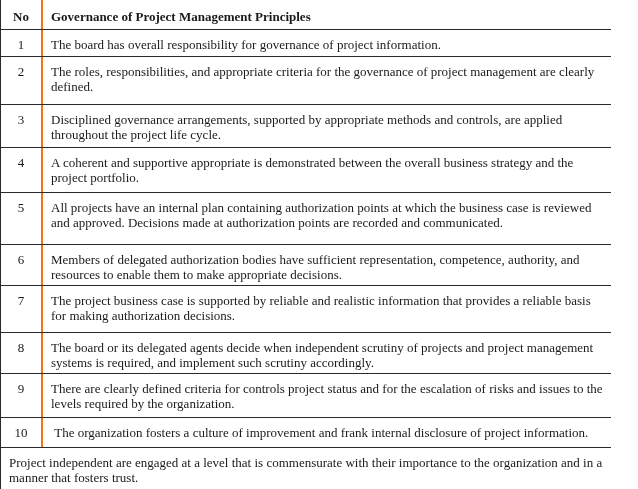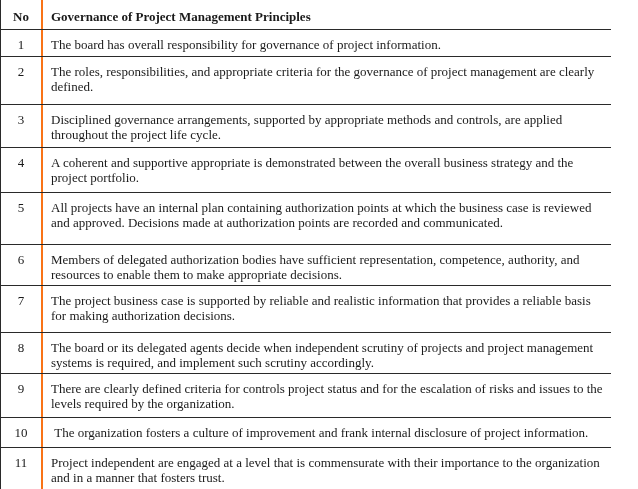--- a/index.html
+++ b/index.html
@@ -113,17 +113,16 @@
     <div class="cell-no">9</div>
     <div class="cell-text"><span>There are clearly defined criteria for controls project status and for the escalation of </span><b>risks</b><span> and issues to the levels required by the organization.</span></div>
   </div>
 
   <div class="row">
     <div class="cell-no">10</div>
     <div class="cell-text"><span>&nbsp;The organization fosters a culture of </span><b>improvement</b><span> and frank internal disclosure of project information.</span></div>
   </div>
 
   <div class="row">
-    <div class="cell-no">11</div>
     <div class="cell-text"><span>Project </span><b>independent</b><span> are engaged at a level that is commensurate with their importance to the organization and in a manner that fosters trust.</span></div>
   </div>
 </div>
 </div>
 
 </body></html>

